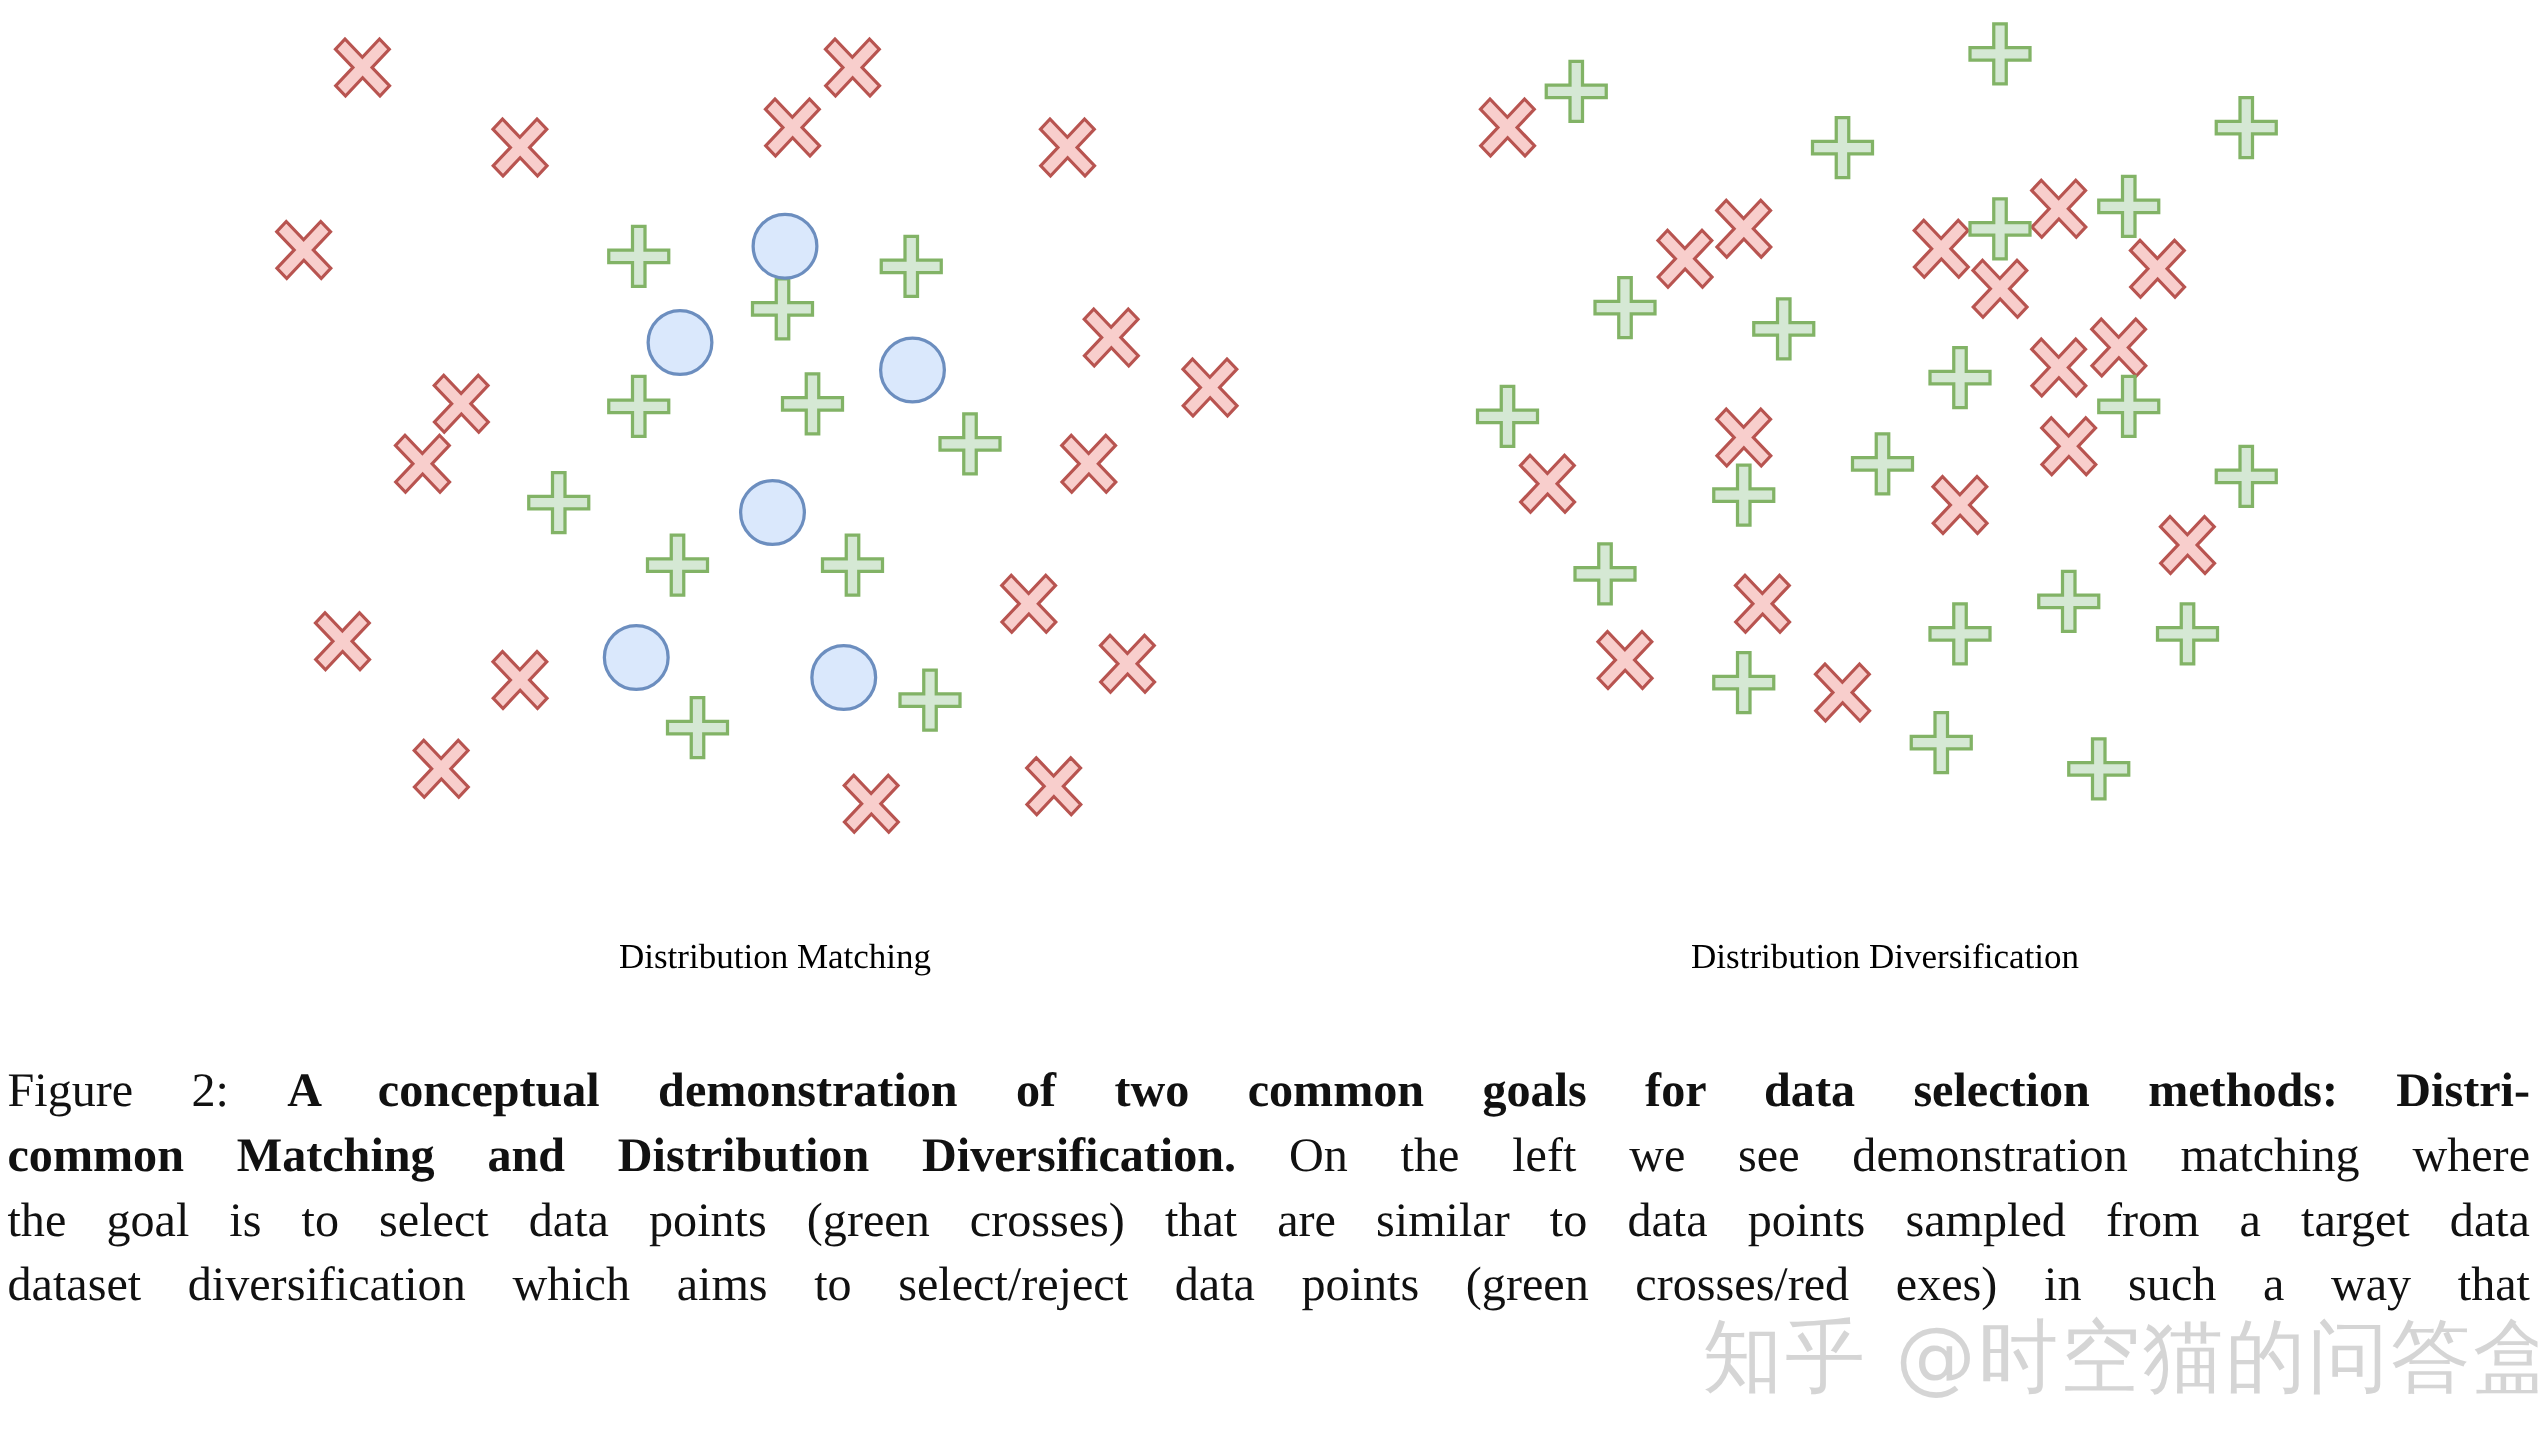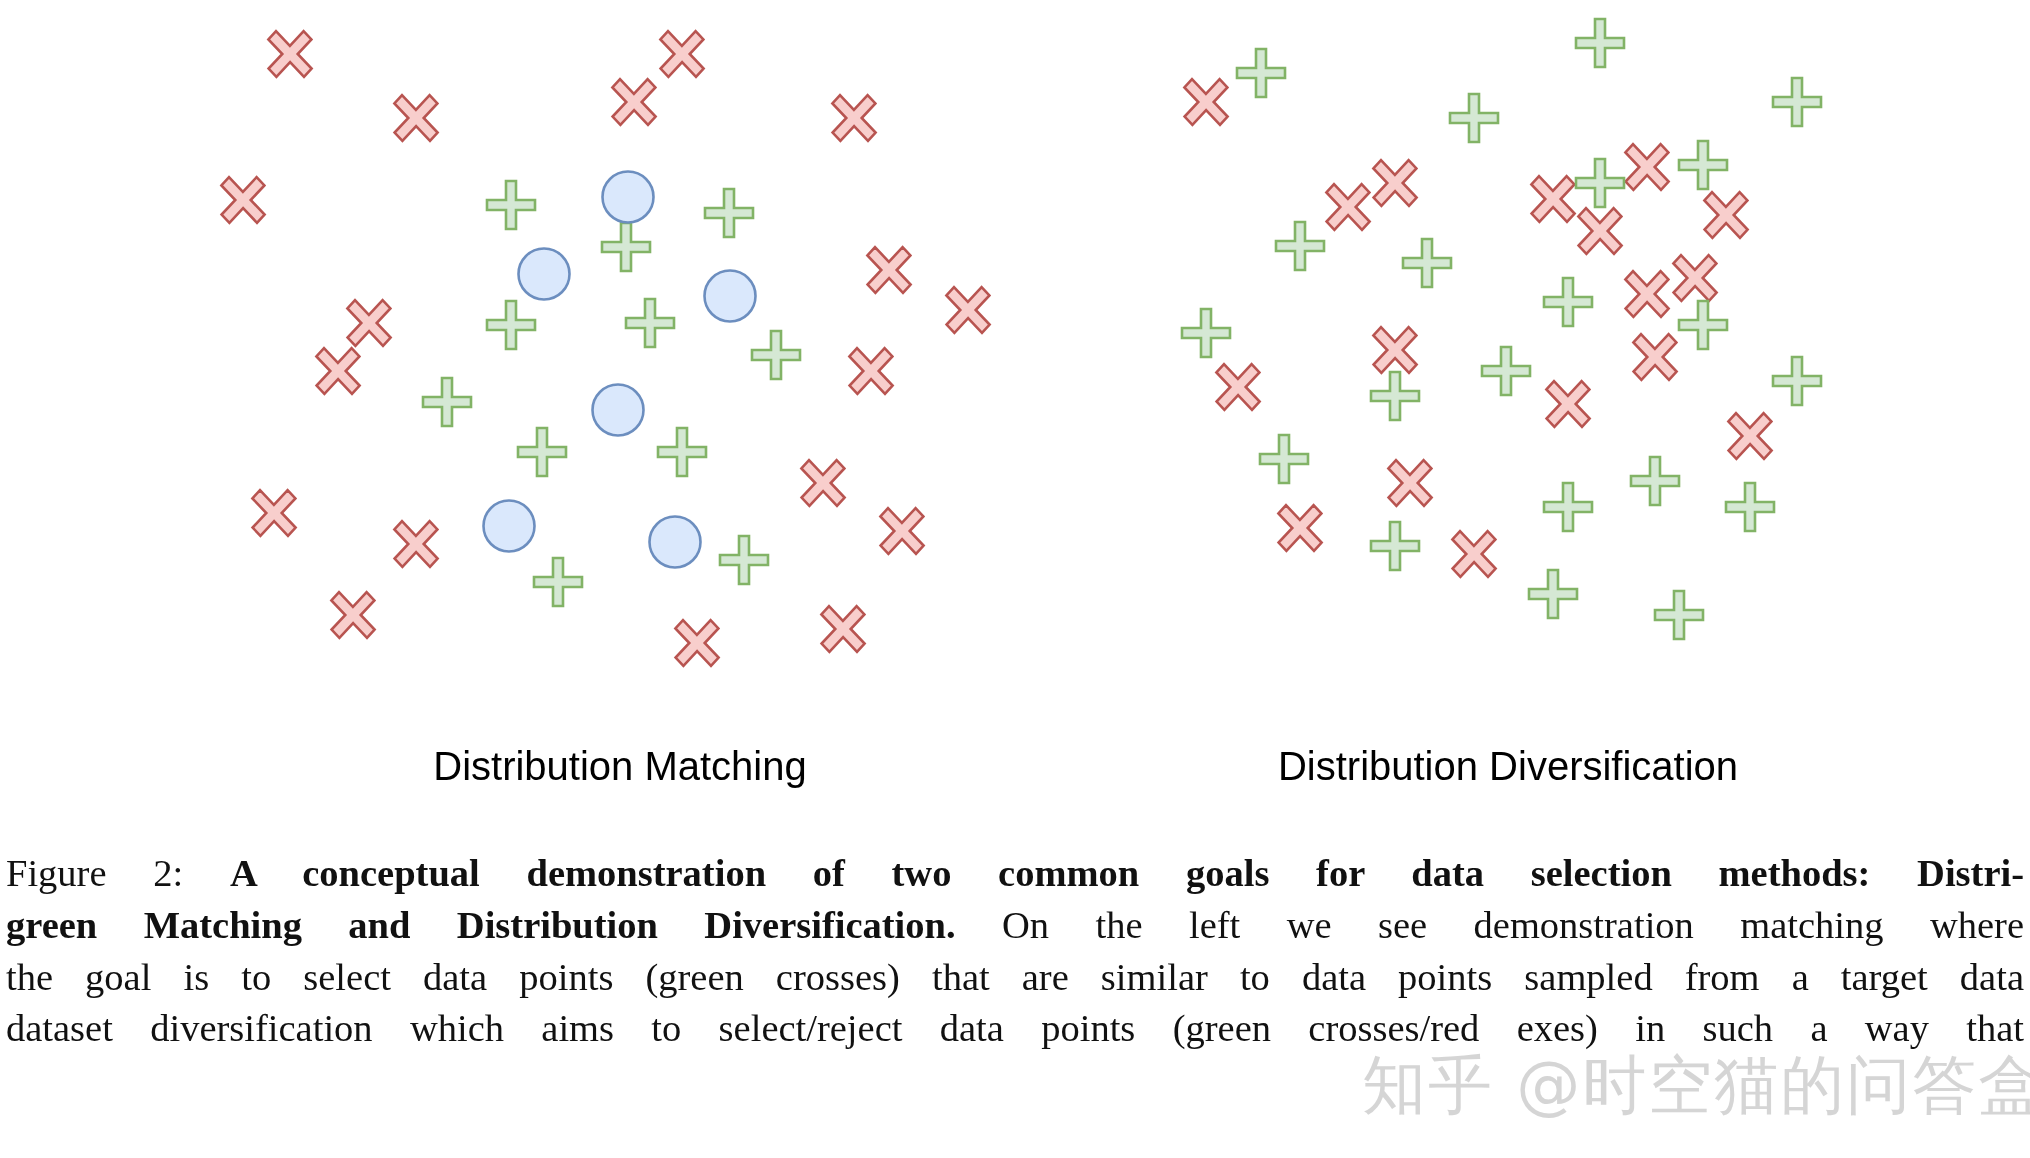--- a/index.html
+++ b/index.html
@@ -1,20 +1,20 @@
 <!DOCTYPE html>
 <html><head>
 <meta charset="utf-8">
 <style>
   html, body { margin: 0; padding: 0; background: #ffffff; }
   body { width: 2030px; height: 1158px; position: relative; overflow: hidden; }
   #figure { position: absolute; left: 0; top: 0; width: 2030px; height: 720px; }
   .panel-label {
     position: absolute; top: 736px; height: 60px; line-height: 60px;
-    font-family: Liberation Sans, sans-serif; font-size: 40px; color: #000;
+    font-family: Liberation Serif, serif; font-size: 28px; color: #000;
     white-space: nowrap; transform: translateX(-50%);
   }
   #label-left { left: 620px; }
   #label-right { left: 1508px; text-align: right; }
   #caption {
     position: absolute; left: 6px; top: 848px; width: 2020px;
     font-family: "Liberation Serif", "DejaVu Serif", serif;
     font-size: 38.5px; line-height: 51.8px; color: #111;
     text-align: justify;
   }
@@ -108,18 +108,18 @@
       <polygon points="1548,570 1558,570 1558,589 1577,589 1577,599 1558,599 1558,618 1548,618 1548,599 1529,599 1529,589 1548,589" fill="#d5e8d4" stroke="#82b366" stroke-width="2.6"></polygon>
       <polygon points="1674,591 1684,591 1684,610 1703,610 1703,620 1684,620 1684,639 1674,639 1674,620 1655,620 1655,610 1674,610" fill="#d5e8d4" stroke="#82b366" stroke-width="2.6"></polygon>
     </g>
 </svg>
 
 <div id="label-left" class="panel-label">Distribution Matching</div>
 <div id="label-right" class="panel-label">Distribution Diversification</div>
 
 <div id="caption">
   <span class="cline"><span>Figure 2:</span> <span class="bold">A conceptual demonstration of two common goals for data selection methods: Distri-</span></span>
-  <span class="cline"><span class="bold">green Matching and Distribution Diversification.</span> <span>On the left we see demonstration matching where</span></span>
+  <span class="cline"><span class="bold">common Matching and Distribution Diversification.</span> <span>On the left we see demonstration matching where</span></span>
   <span class="cline">the goal is to select data points (green crosses) that are similar to data points sampled from a target data</span>
   <span class="cline">dataset diversification which aims to select/reject data points (green crosses/red exes) in such a way that</span>
 </div>
 
 <div id="watermark">知乎 @时空猫的问答盒</div>
 
 </body></html>

